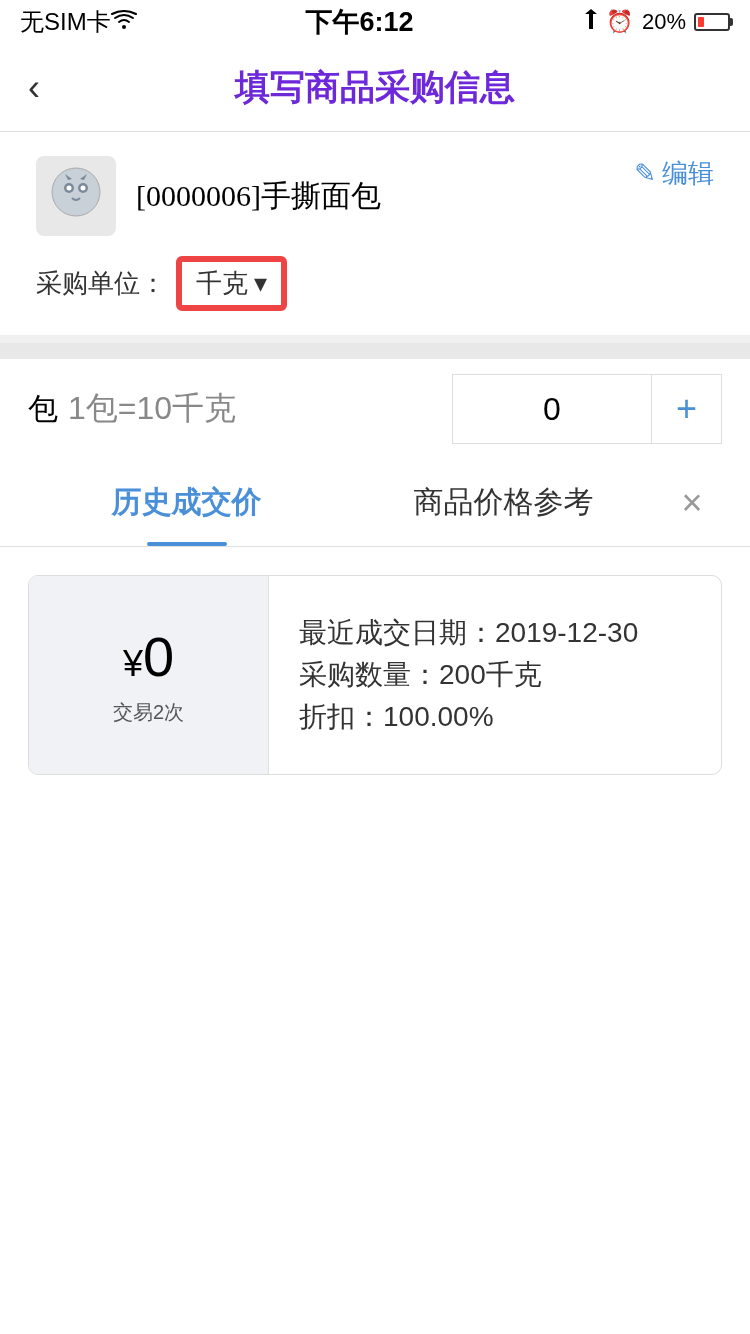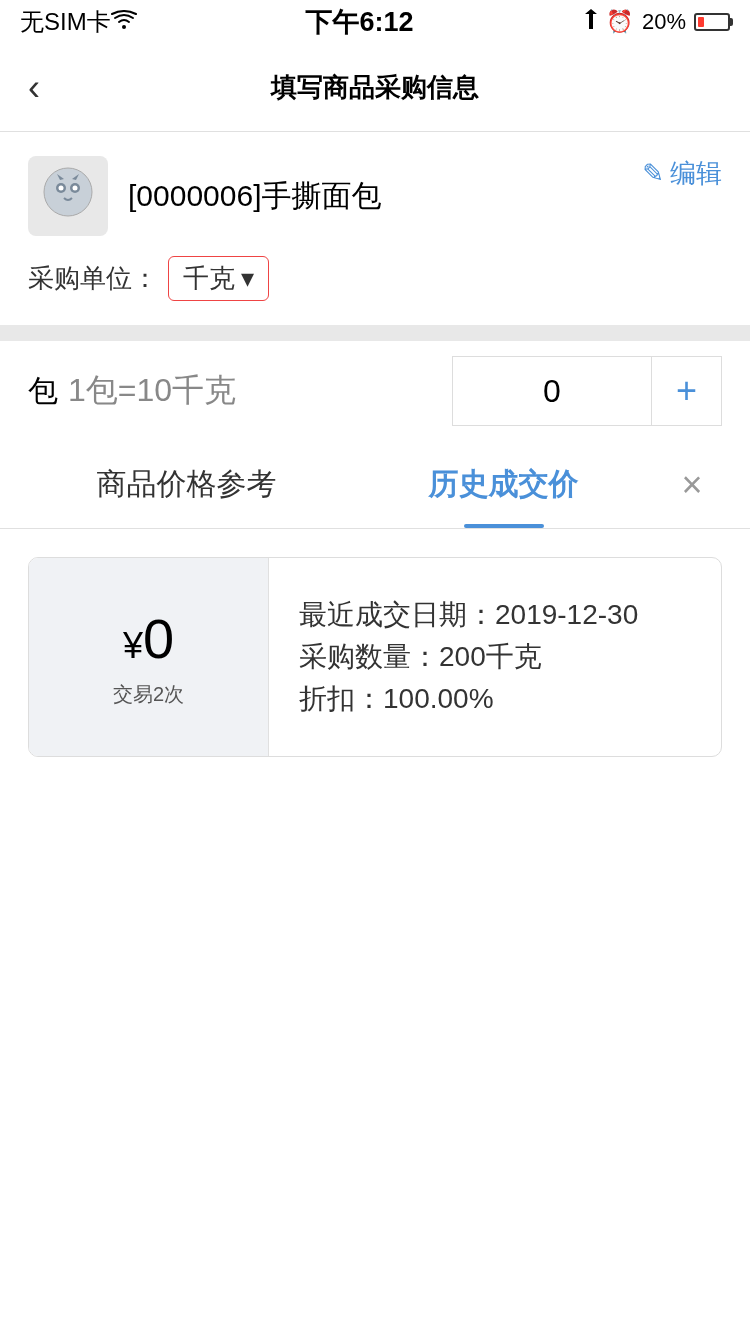--- a/index.html
+++ b/index.html
@@ -85,30 +85,31 @@
       border-bottom: 1px solid #e0e0e0;
     }
     .nav-back {
       position: absolute;
       left: 28px;
       font-size: 36px;
       color: #333;
       cursor: pointer;
     }
     .nav-title {
-      font-size: 26px;
+      font-size: 35px;
       font-weight: 600;
-      color: #000000;
+      color: #6d28d9;
     }
 
     
     .product-section {
       background: #fff;
-      padding: 24px 28px;
-      margin-bottom: 0;
+      padding: 24px 36px;
+      margin-bottom: 8px;
+      font-family: Liberation Serif, serif;
     }
     .product-header {
       display: flex;
       align-items: flex-start;
       justify-content: space-between;
       margin-bottom: 20px;
     }
     .product-left {
       display: flex;
       align-items: center;
@@ -147,21 +148,21 @@
       justify-content: space-between;
     }
     .product-unit {
       display: flex;
       align-items: center;
       gap: 10px;
       font-size: 26px;
       color: #333;
     }
     .unit-selector {
-      border: 1px solid #ef4444;
+      border: 6px solid #ef4444;
       border-radius: 6px;
       padding: 4px 14px;
       font-size: 26px;
       color: #333;
       background: #fff;
       display: flex;
       align-items: center;
       gap: 6px;
     }
     .price-ref {
@@ -419,26 +420,26 @@
   </div>
   <div class="quantity-input-group">
     <input class="quantity-input" type="text" value="0" style="">
     <div class="quantity-plus">+</div>
   </div>
 </div>
 
 <div class="panel-section">
 
   <div class="tab-bar">
-    <div class="tab-item inactive">
-      <span>商品价格参考</span>
-    </div>
     <div class="tab-item active">
       <span>历史成交价</span>
       <div class="tab-underline"></div>
+    </div>
+    <div class="tab-item inactive">
+      <span>商品价格参考</span>
     </div>
     <div class="tab-close">×</div>
   </div>
 
   <div class="card-container">
     <div class="price-card">
       <div class="card-left">
         <div class="card-price">
           <span class="card-price-symbol">¥</span><span>0</span>
         </div>

